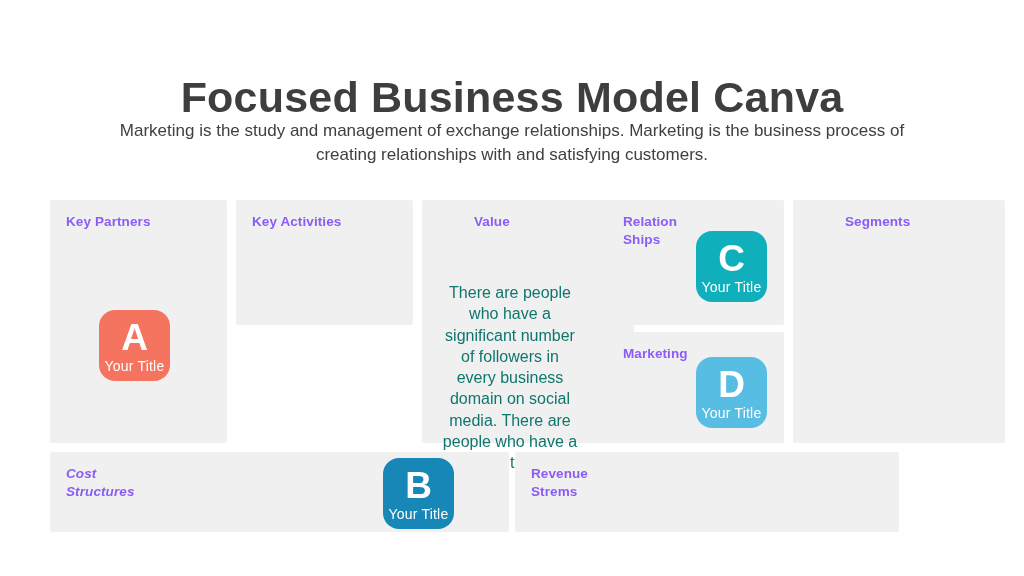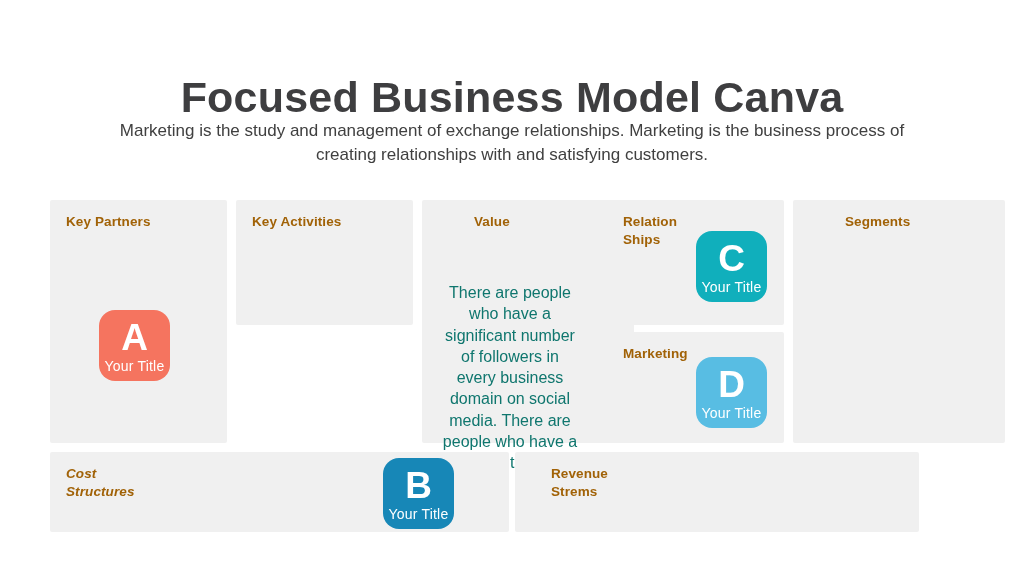--- a/index.html
+++ b/index.html
@@ -24,33 +24,33 @@
   }
   .panel{
     position:absolute;
     background:#F0F0F0;
     border-radius:2px;
   }
   .panel-label{
     padding:13px 0 0 16px;
     width:90px;
     font-size:13.5px;font-weight:700;line-height:1.32;
-    color:#a16207;
+    color:#8b5cf6;
     letter-spacing:0.1px;
   }
   
   .p-key-partners   {left:50px;  top:200px; width:177px; height:243px;}
   .p-key-activities {left:236px; top:200px; width:177px; height:125px;}
   .p-key-resources  {left:236px; top:332px; width:177px; height:111px;}
   .p-value          {left:422px; top:200px; width:176px; height:243px;padding-left:36px;}
   .p-relation-ships {left:607px; top:200px; width:177px; height:125px;}
   .p-channels       {left:607px; top:332px; width:177px; height:111px;}
   .p-segments       {left:793px; top:200px; width:176px; height:243px;padding-left:36px;}
   .p-cost           {left:50px;  top:452px; width:459px; height:80px;font-style:italic;}
-  .p-revenue        {left:515px; top:452px; width:384px; height:80px;padding-left:20px;}
+  .p-revenue        {left:515px; top:452px; width:384px; height:80px;}
 
   .value-body{
     position:absolute;top:66px;left:18px;width:140px;
     text-align:center;
     font-size:16px;line-height:1.33;font-weight:400;
     color:#0f766e;
   }
   .badge{
     position:absolute;
     width:71px;height:71px;

